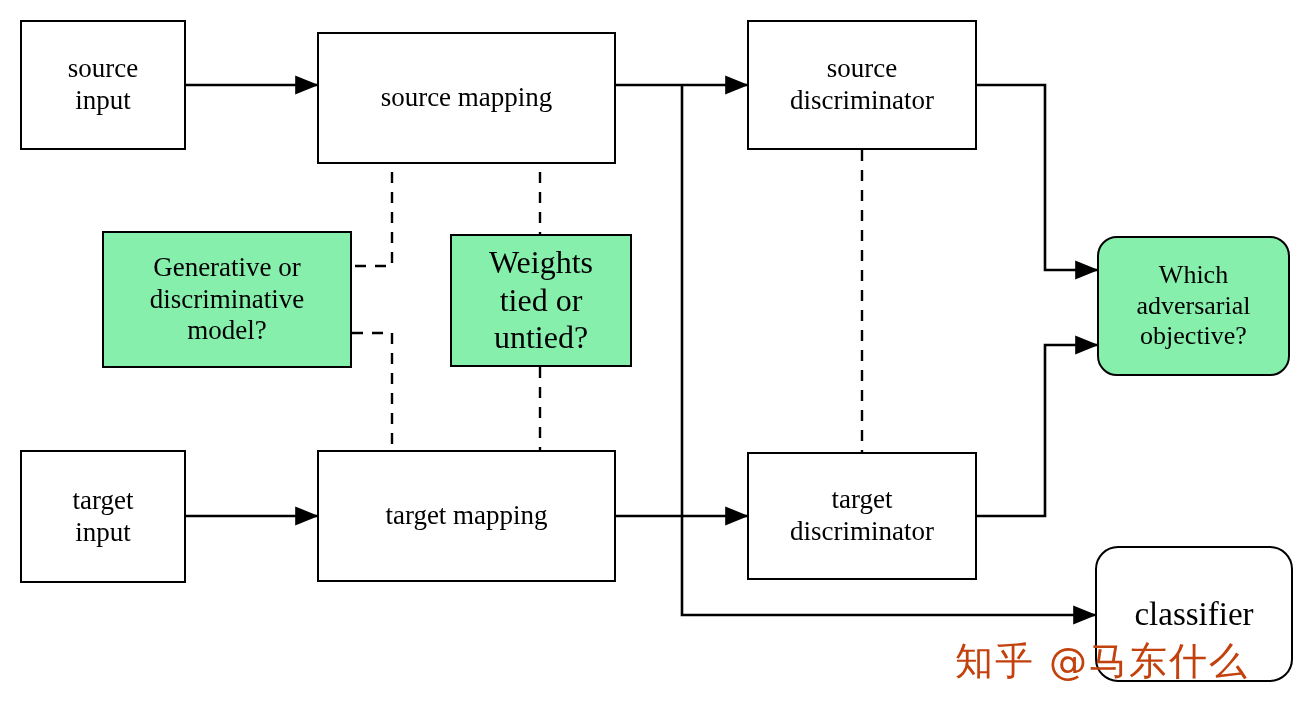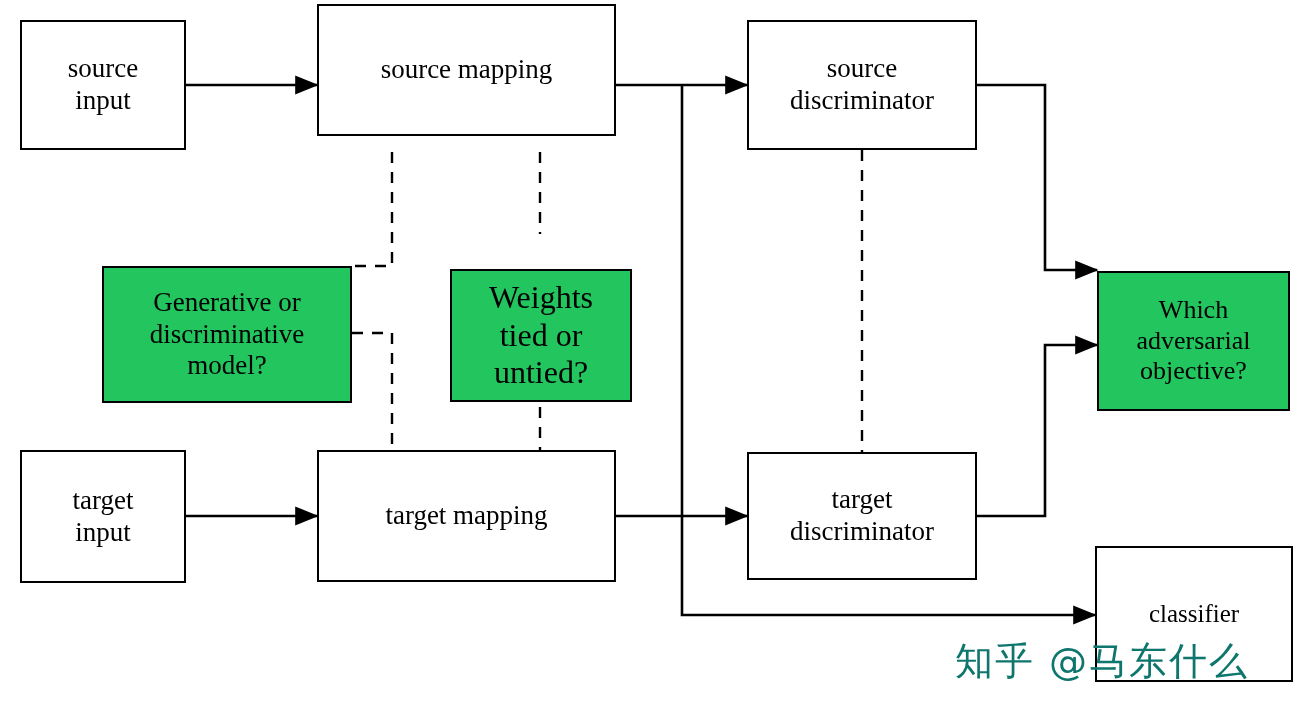--- a/index.html
+++ b/index.html
@@ -23,42 +23,41 @@
     background: #ffffff;
     display: flex;
     align-items: center;
     justify-content: center;
     text-align: center;
     color: #000000;
     line-height: 1.18;
     z-index: 3;
   }
   .node.gray {
-    background: #22c55e;
-    margin-top: 35px;
+    background: #86efac;
   }
   .node .lbl {
     display: block;
     width: 100%;
     padding: 0 6px;
     box-sizing: border-box;
     white-space: pre-line;
   }
   #svg-edges {
     position: absolute;
     left: 0;
     top: 0;
     width: 1312px;
     height: 701px;
     z-index: 1;
     pointer-events: none;
   }
   .watermark {
     position: absolute;
-    color: #0f766e;
+    color: #c2410c;
     font-family: "DejaVu Sans", sans-serif;
     font-size: 38px;
     letter-spacing: 2px;
     white-space: nowrap;
     z-index: 5;
     user-select: none;
   }
 </style>
 </head>
 <body>
@@ -85,53 +84,53 @@
         <polyline points="540,367 540,450" fill="none" stroke="#000000" stroke-width="2.4" stroke-dasharray="11,9"></polyline>
         <polyline points="862,150 862,452" fill="none" stroke="#000000" stroke-width="2.4" stroke-dasharray="11,9"></polyline>
       </g>
   </svg>
 
   <div id="nodes-layer">
       <div class="node" style="left: 20px; top: 20px; width: 166px; height: 130px; font-size: 27px;">
         <span class="lbl">source
 input</span>
       </div>
-      <div class="node" style="left: 317px; top: 4px; width: 299px; height: 132px; font-size: 27px;">
+      <div class="node" style="left: 317px; top: 32px; width: 299px; height: 132px; font-size: 27px;">
         <span class="lbl">source mapping</span>
       </div>
       <div class="node" style="left: 747px; top: 20px; width: 230px; height: 130px; font-size: 27px;">
         <span class="lbl">source
 discriminator</span>
       </div>
       <div class="node gray" style="left: 102px; top: 231px; width: 250px; height: 137px; font-size: 27px;">
         <span class="lbl">Generative or
 discriminative
 model?</span>
       </div>
       <div class="node gray" style="left: 450px; top: 234px; width: 182px; height: 133px; font-size: 32px;">
         <span class="lbl">Weights
 tied or
 untied?</span>
       </div>
-      <div class="node gray" style="left: 1097px; top: 236px; width: 193px; height: 140px; font-size: 26px;">
+      <div class="node gray" style="left: 1097px; top: 236px; width: 193px; height: 140px; font-size: 26px; border-radius: 20px;">
         <span class="lbl">Which
 adversarial
 objective?</span>
       </div>
       <div class="node" style="left: 20px; top: 450px; width: 166px; height: 133px; font-size: 27px;">
         <span class="lbl">target
 input</span>
       </div>
       <div class="node" style="left: 317px; top: 450px; width: 299px; height: 132px; font-size: 27px; font-family: Liberation Serif, serif;">
         <span class="lbl">target mapping</span>
       </div>
       <div class="node" style="left: 747px; top: 452px; width: 230px; height: 128px; font-size: 27px;">
         <span class="lbl">target
 discriminator</span>
       </div>
-      <div class="node" style="left: 1095px; top: 546px; width: 198px; height: 136px; font-size: 25px;">
+      <div class="node" style="left: 1095px; top: 546px; width: 198px; height: 136px; font-size: 33px; border-radius: 23px;">
         <span class="lbl">classifier</span>
       </div>
     </div>
 
   <div class="watermark" style="left: 955px; top: 636px;">知乎 @马东什么</div>
 
 </div>
 
 </body></html>

